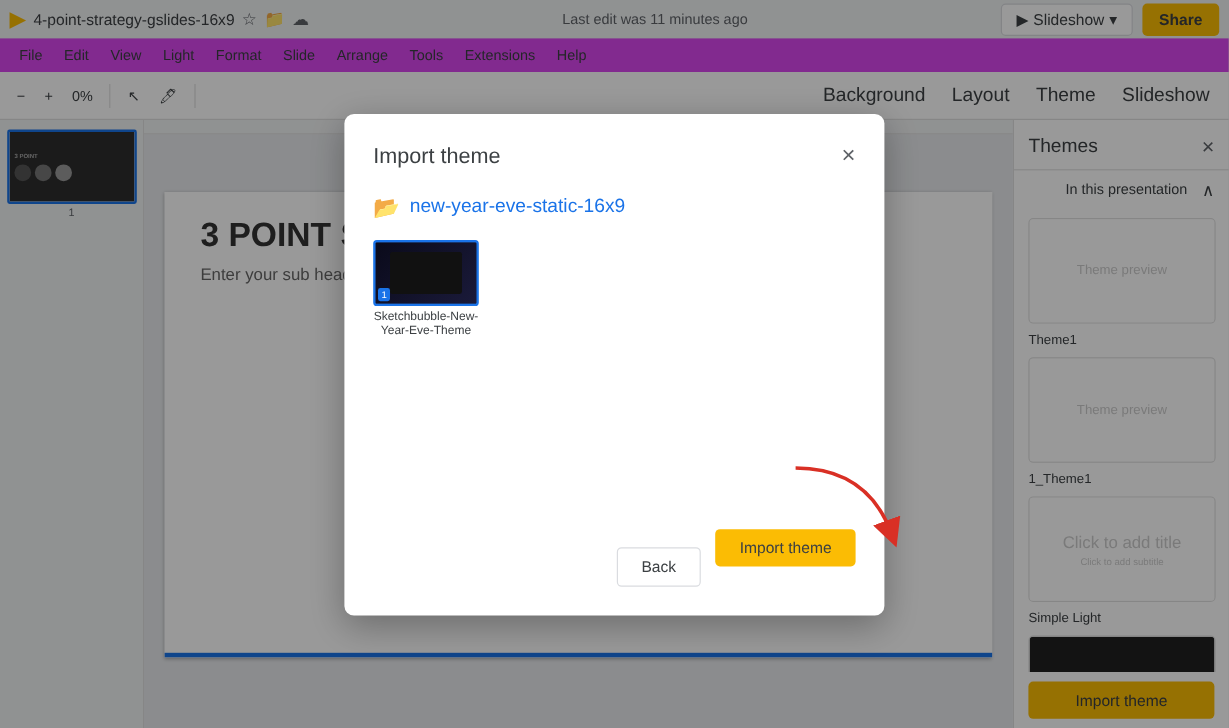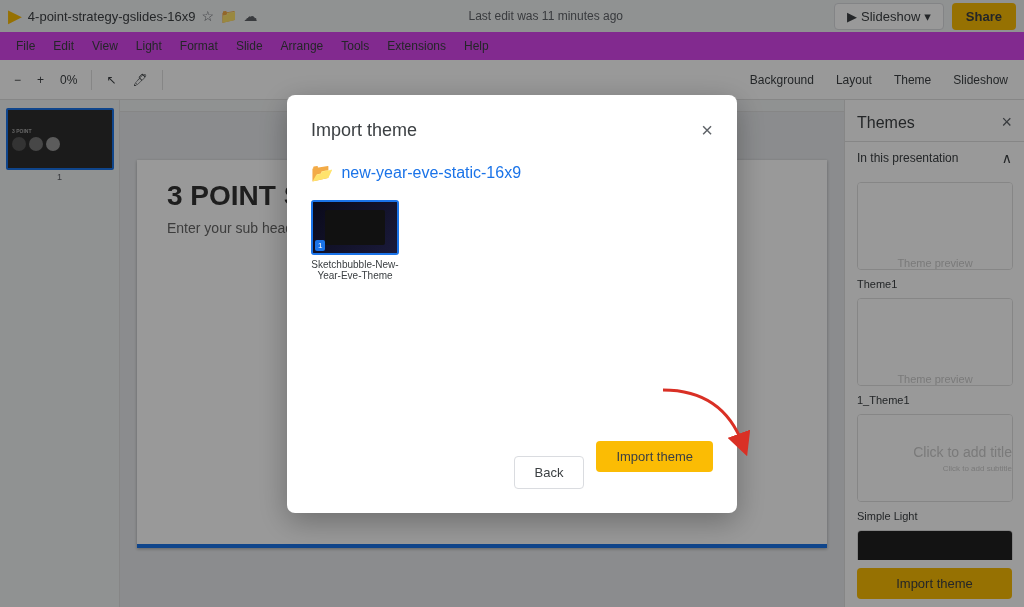--- a/index.html
+++ b/index.html
@@ -53,21 +53,21 @@
       padding: 4px 6px;
       cursor: pointer;
       border-radius: 3px;
       color: #3c4043;
       border: none;
       background: none;
       font-size: 12px;
     }
     .toolbar-separator { width: 1px; height: 20px; background: #e0e0e0; margin: 0 4px; }
     .toolbar-right { margin-left: auto; display: flex; align-items: center; gap: 6px; }
-    .theme-btn { font-size: 12px; padding: 4px 8px; cursor: pointer; }
+    .theme-btn { font-size: 16px; padding: 4px 8px; cursor: pointer; }
 
     
     .main-area {
       display: flex;
       height: calc(607px - 100px);
     }
 
     
     .slide-panel {
       width: 120px;
@@ -177,36 +177,37 @@
     .themes-section {
       padding: 8px 12px;
     }
     .themes-section-header {
       display: flex;
       align-items: center;
       justify-content: space-between;
       font-size: 12px;
       color: #3c4043;
       margin-bottom: 8px;
+      margin-left: 31px;
     }
     .theme-card {
       width: 156px;
       height: 88px;
       border: 1px solid #e0e0e0;
       border-radius: 4px;
       margin-bottom: 6px;
       cursor: pointer;
       overflow: hidden;
       position: relative;
     }
     .theme-card-inner {
       width: 100%;
       height: 100%;
       display: flex;
-      align-items: flex-end;
+      align-items: center;
       justify-content: center;
     }
     .theme-label {
       font-size: 11px;
       color: #3c4043;
       margin-bottom: 6px;
       padding: 2px 0;
     }
     .theme-simple-light {
       background: #fff;

